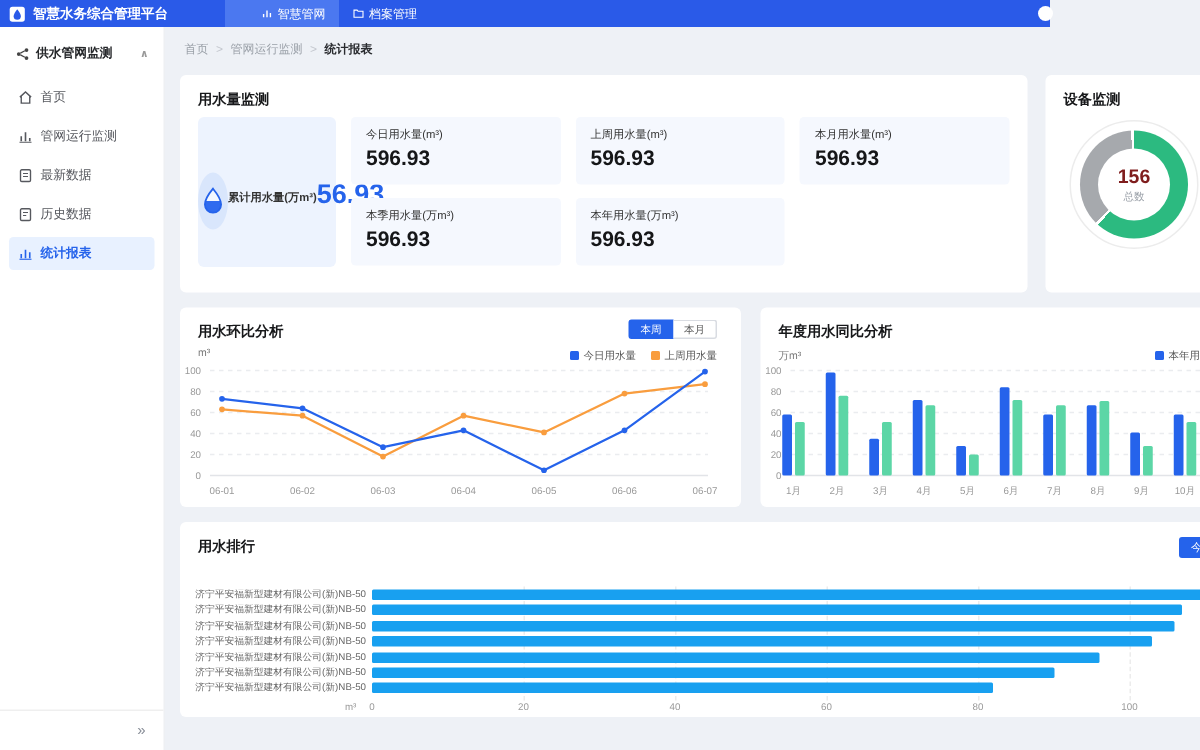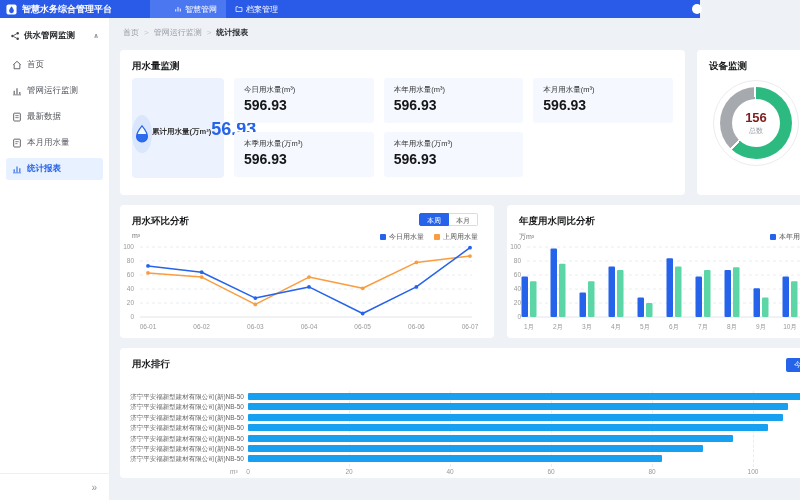--- a/index.html
+++ b/index.html
@@ -135,21 +135,21 @@
           <rect x="2" y="1.4" width="8" height="9.4" rx="1" fill="none" stroke="currentColor" stroke-width="1.1"></rect>
           <path d="M4 4.4h4M4 6.8h4" stroke="currentColor" stroke-width="0.9"></path>
         </svg>
         <span>最新数据</span>
       </li>
       <li class="side-item">
         <svg class="icn" viewBox="0 0 12 12" width="10" height="10" style="color:currentColor">
           <rect x="2" y="1.4" width="8" height="9.4" rx="1" fill="none" stroke="currentColor" stroke-width="1.1"></rect>
           <path d="M4 4.4h4M4 6.8h2.6" stroke="currentColor" stroke-width="0.9"></path>
         </svg>
-        <span>本月用水量</span>
+        <span>历史数据</span>
       </li>
       <li class="side-item active">
         <svg class="icn" viewBox="0 0 12 12" width="10" height="10" style="color:currentColor">
           <path d="M2.6 9.8V6.4M6 9.8V3M9.4 9.8V5" fill="none" stroke="currentColor" stroke-width="1.3"></path>
           <path d="M1.2 10.6h9.6" stroke="currentColor" stroke-width="0.9"></path>
         </svg>
         <span>统计报表</span>
       </li>
     </ul>
   <div class="side-foot">
@@ -183,21 +183,21 @@
           </div>
         <div class="sum-label">累计用水量(万m³)</div>
         <div class="sum-value">56.93</div>
       </div>
       <div class="stat-grid" id="stat-grid">
           <div class="stat-card">
             <div class="stat-label">今日用水量(m³)</div>
             <div class="stat-value">596.93</div>
           </div>
           <div class="stat-card">
-            <div class="stat-label">本年用水量(m³)</div>
+            <div class="stat-label">上周用水量(m³)</div>
             <div class="stat-value">596.93</div>
           </div>
           <div class="stat-card">
             <div class="stat-label">本月用水量(m³)</div>
             <div class="stat-value">596.93</div>
           </div>
           <div class="stat-card">
             <div class="stat-label">本季用水量(万m³)</div>
             <div class="stat-value">596.93</div>
           </div>

